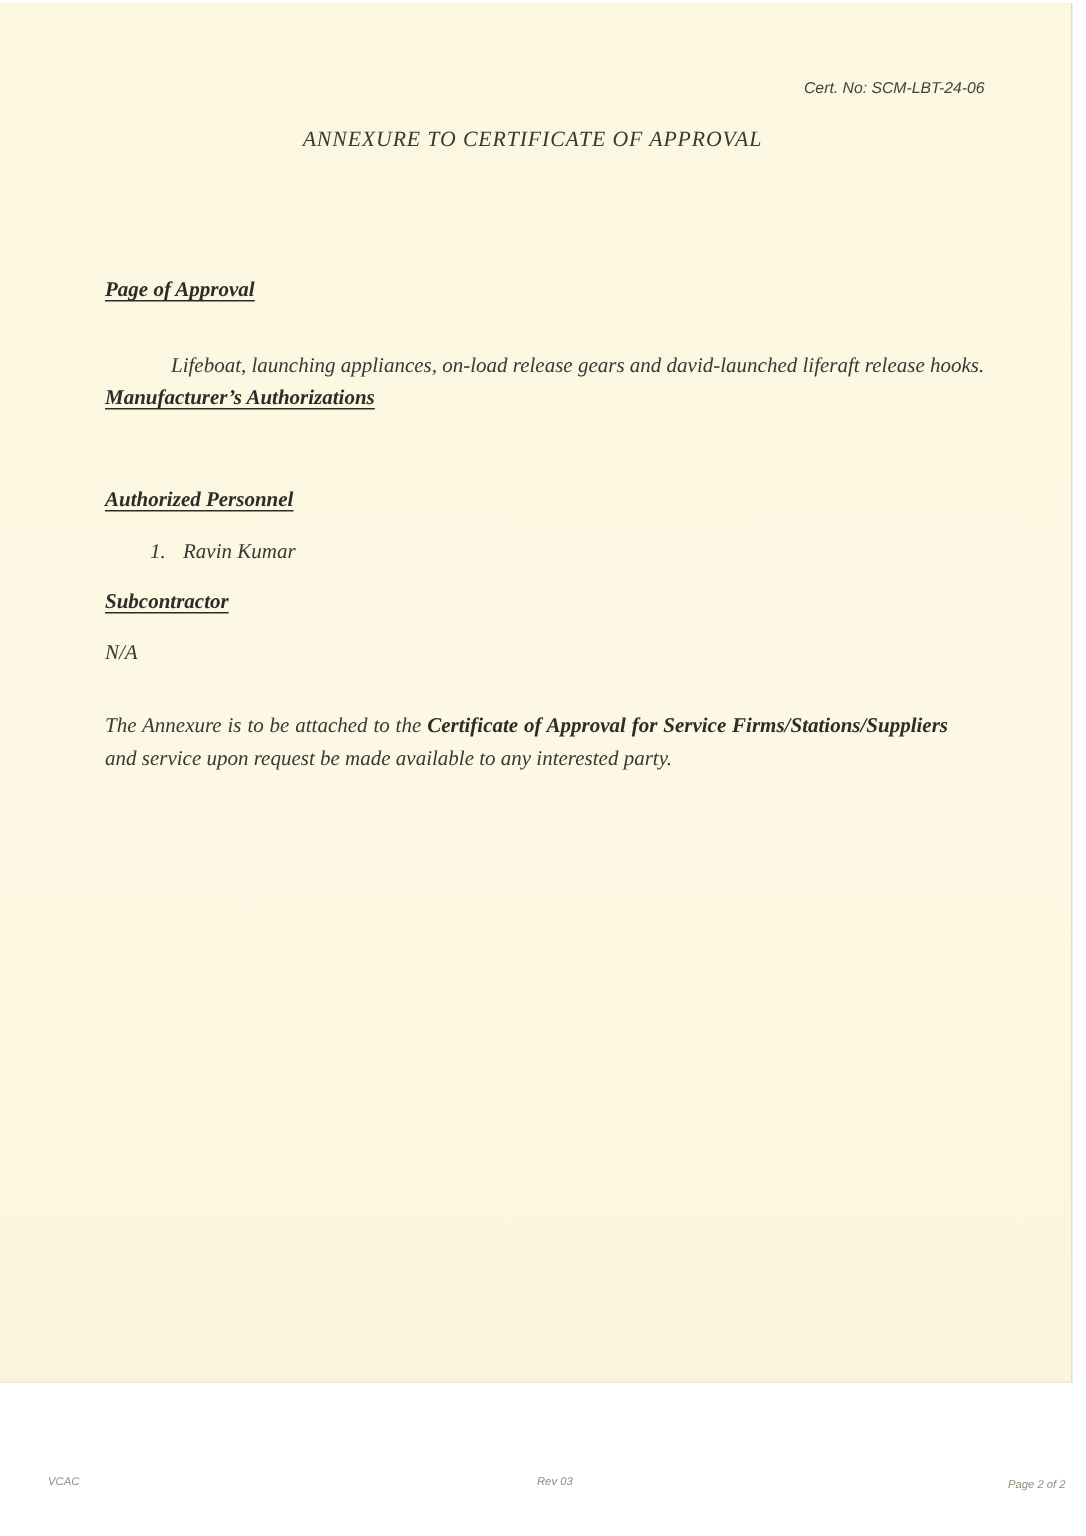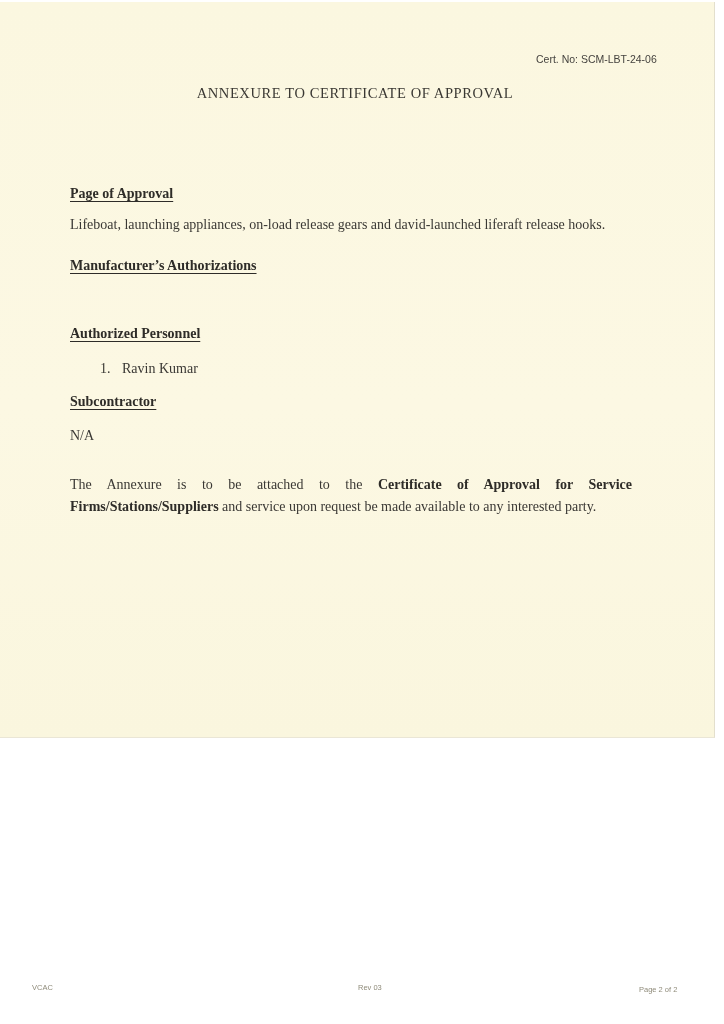--- a/index.html
+++ b/index.html
@@ -17,26 +17,27 @@
     height: 1024px;
     background: #ffffff;
     overflow: hidden;
   }
   
   .paper {
     position: absolute;
     left: 0;
     top: 2px;
     width: 715px;
-    height: 736px;
+    height: 920px;
     background: linear-gradient(180deg, #fbf7e0 0%, #fcf8e3 55%, #faf6de 100%);
     border-right: 1px solid #e3dfcd;
     border-bottom: 1px solid #eae6d6;
     color: #35332f;
     font-size: 14px;
+    font-style: italic;
   }
   .cert-no {
     position: absolute;
     left: 536px;
     top: 51px;
     font-family: "Liberation Sans", sans-serif;
     font-size: 10.5px;
     color: #45433f;
     white-space: nowrap;
   }
@@ -53,21 +54,21 @@
   }
   .block {
     position: absolute;
     left: 70px;
     width: 565px;
     line-height: 22px;
     color: #3a3834;
   }
   .intro        { top: 128px; width: 530px; }
   .h-scope      { top: 181px; }
-  .p-scope      { top: 212px; }
+  .p-scope      { top: 232px; margin-left: 44px; }
   .h-manuf      { top: 253px; }
   .li-manuf     { top: 286px; }
   .h-personnel  { top: 321px; }
   .li-personnel { top: 356px; margin-left: 30px; }
   .h-subcon     { top: 389px; }
   .p-subcon     { top: 423px; }
   .closing      { top: 472px; width: 562px; text-align: justify; }
   .heading {
     font-weight: bold;
     text-decoration: underline;
@@ -82,21 +83,21 @@
     position: absolute;
     left: 0;
     top: 981px;
     width: 715px;
     font-family: "Liberation Sans", sans-serif;
     font-size: 7.5px;
     color: #8f8b7a;
   }
   .footer-left   { position: absolute; left: 32px;  top: 0; }
   .footer-center { position: absolute; left: 358px; top: 0; }
-  .footer-right  { position: absolute; left: 639px; top: 2px; }
+  .footer-right  { position: absolute; left: 672px; top: 2px; }
   p { margin: 0; }
 </style>
 </head>
 <body>
 
 <div class="page">
   <div class="paper">
 
     <div class="cert-no">Cert. No: SCM-LBT-24-06</div>
 

